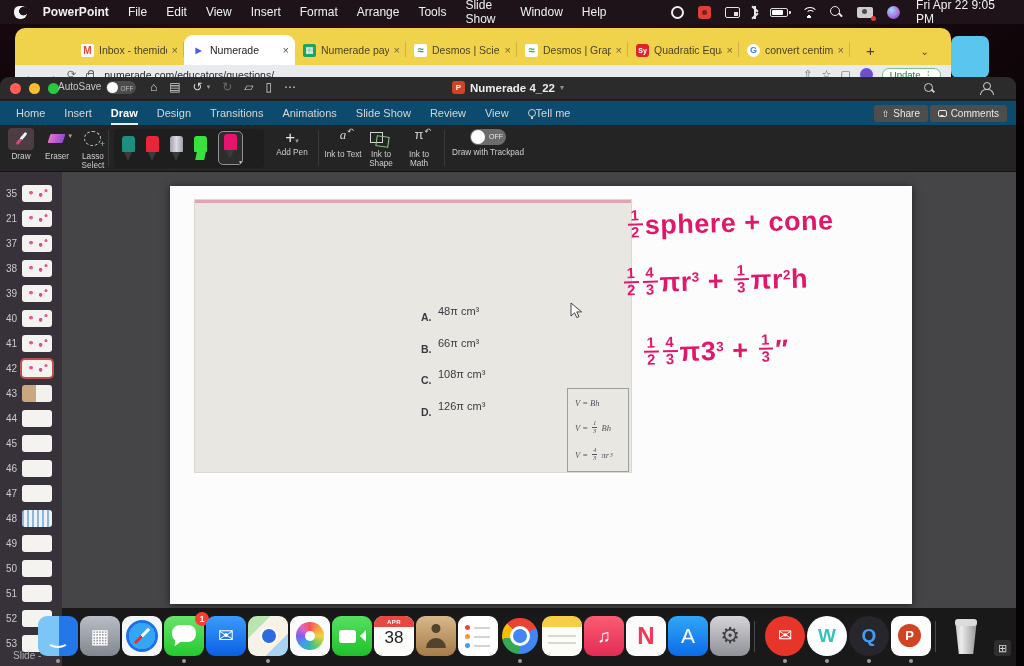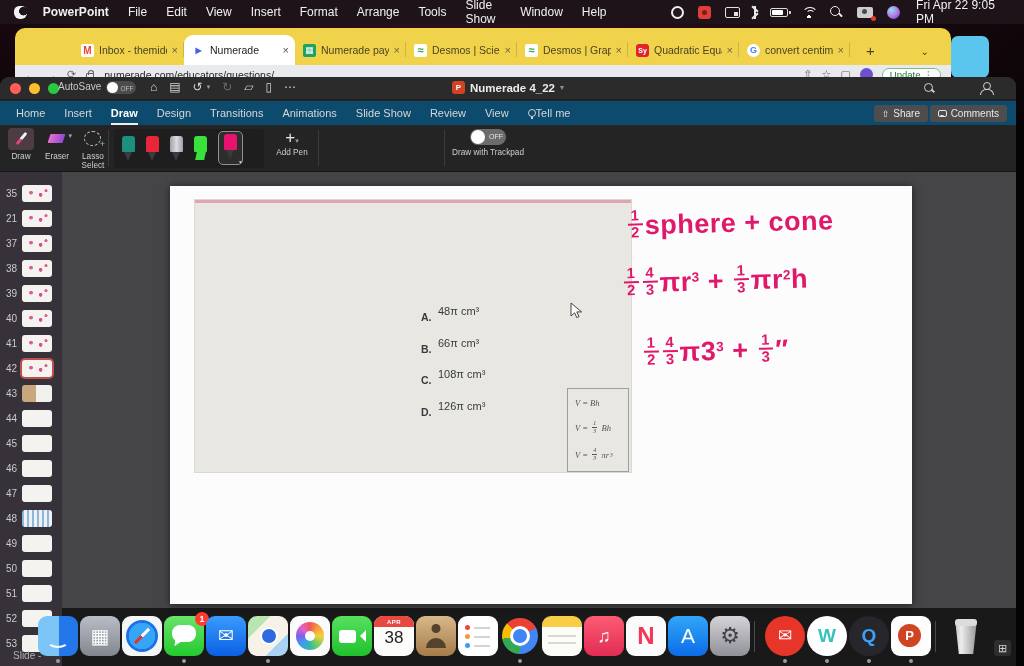--- a/index.html
+++ b/index.html
@@ -423,20 +423,25 @@
           <div class="pen highlighter" style="--c: #39e13c;"></div>
           <div class="pensel">
             <div class="pen pen" style="--c: #e6146e;"></div>
           </div>
         </div>
       <div class="addpen">
         <div><span class="plus">+</span><span class="chv">▾</span></div>
         <span>Add Pen</span>
       </div>
       <div class="rsep" style="left:318px"></div>
+      <div class="inkgrp">
+        <div class="inkitem"><div class="ic ic-inktext"></div><span>Ink to Text</span></div>
+        <div class="inkitem"><div class="ic ic-inkshape"></div><span>Ink to Shape</span></div>
+        <div class="inkitem"><div class="ic ic-inkmath"></div><span>Ink to Math</span></div>
+      </div>
       <div class="rsep" style="left:444px"></div>
       <div class="trackpad">
         <div class="tog tog-lg">
             <span class="st">OFF</span>
           </div>
         <span>Draw with Trackpad</span>
       </div>
     </div>
 
     <div class="thumbs" id="thumbs">

